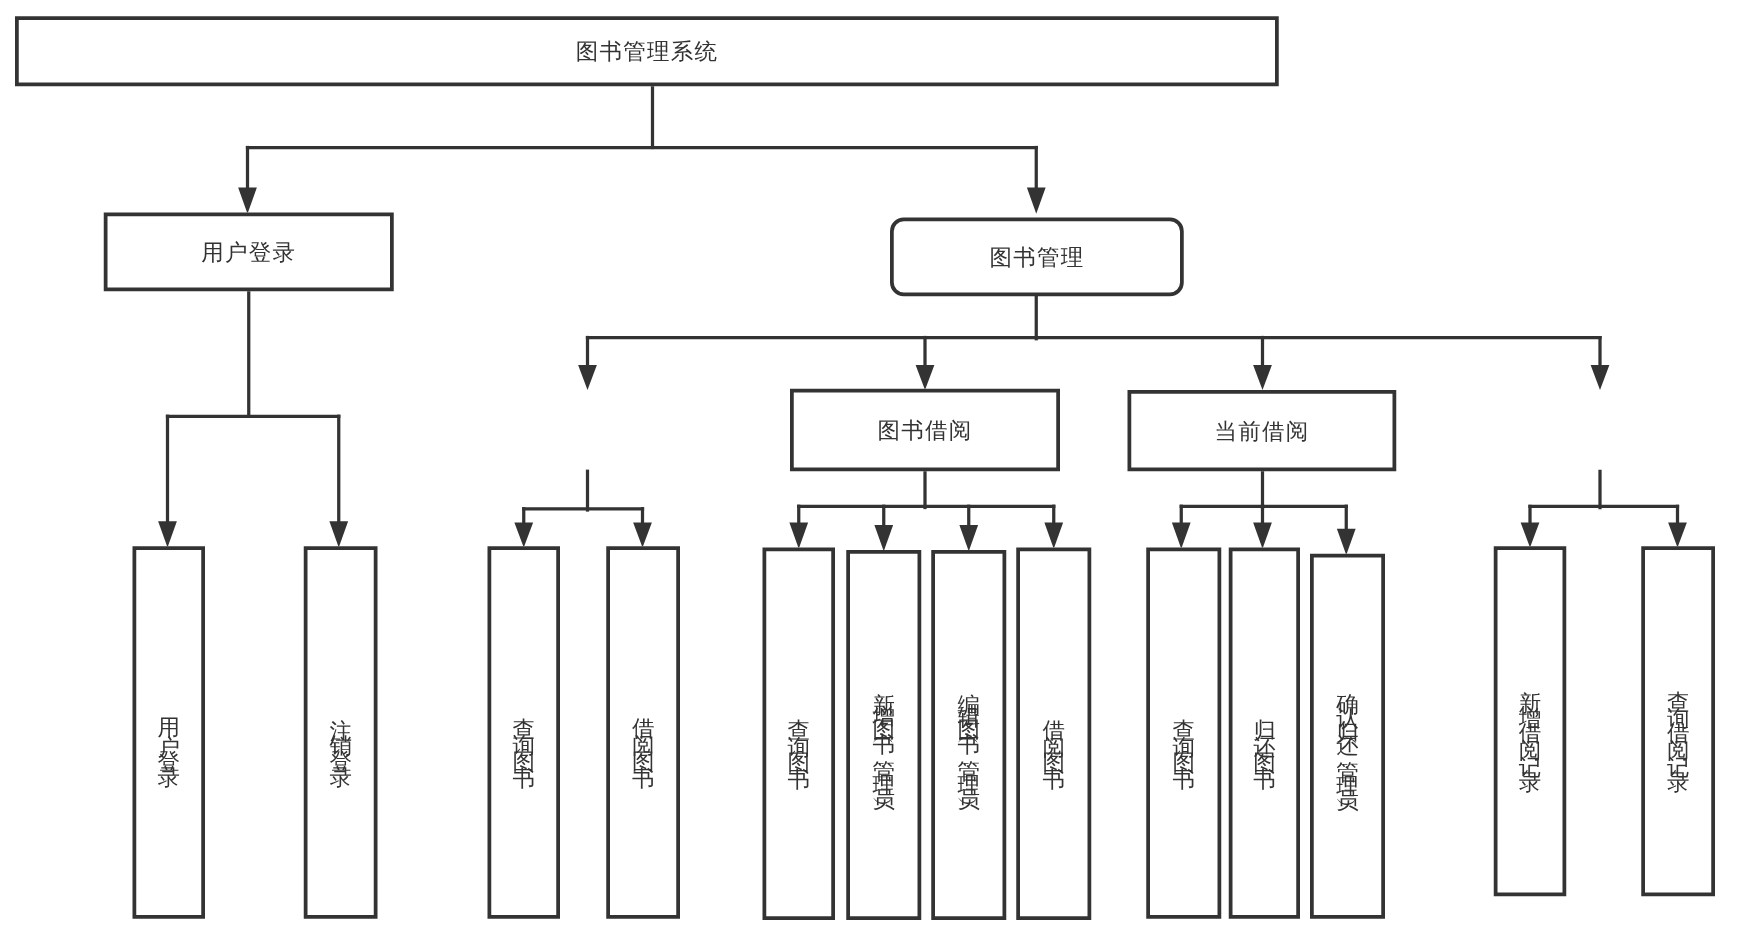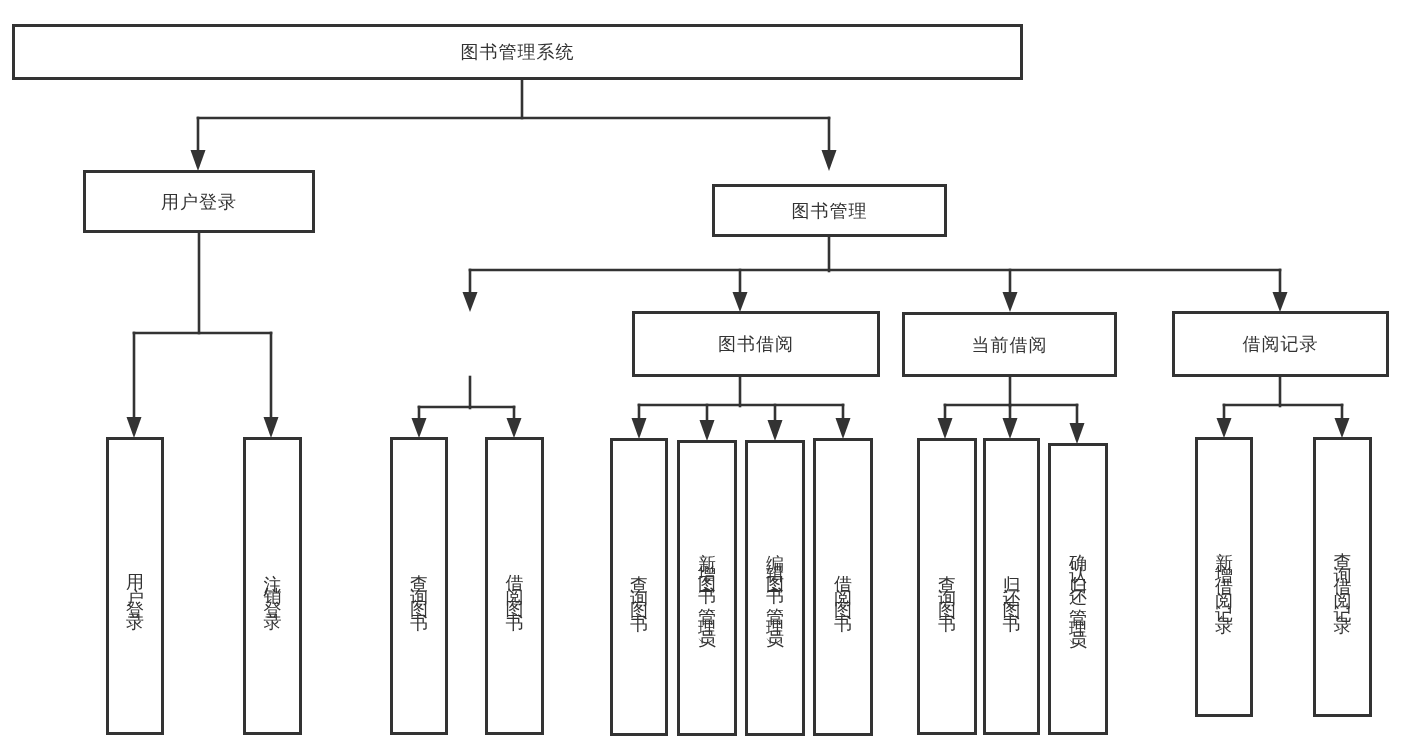--- a/index.html
+++ b/index.html
@@ -117,28 +117,27 @@
     <polygon points="1069.5,423 1084.5,423 1077,444"></polygon>
 
     <line x1="1280" y1="377" x2="1280" y2="406"></line>
     <line x1="1224" y1="405" x2="1342" y2="405"></line>
     <line x1="1224" y1="405" x2="1224" y2="422"></line>
     <polygon points="1216.5,418 1231.5,418 1224,438"></polygon>
     <line x1="1342" y1="405" x2="1342" y2="422"></line>
     <polygon points="1334.5,418 1349.5,418 1342,438"></polygon>
   </svg>
 
-  <div class="node" style="left:12px;top:24px;width:1011px;height:56px;">图书管理系统</div>
+  <div class="node" style="left:12px;top:13px;width:1011px;height:56px;">图书管理系统</div>
 
   <div class="node" style="left:83px;top:170px;width:232px;height:63px;">用户登录</div>
-  <div class="node" style="left:712px;top:184px;width:235px;height:53px;">图书管理</div>
+  <div class="node" style="left:712px;top:174px;width:235px;height:63px;border-radius:11px;">图书管理</div>
 
-  <div class="node" style="left:632px;top:311px;width:248px;height:66px;">图书借阅</div>
+  <div class="node" style="left:632px;top:311px;width:216px;height:66px;">图书借阅</div>
   <div class="node" style="left:902px;top:312px;width:215px;height:65px;">当前借阅</div>
-  <div class="node" style="left:1172px;top:311px;width:217px;height:66px;">借阅记录</div>
 
   <div class="vnode" style="left:106px;top:437px;width:58px;height:298px;">
     <span>用户登录</span>
   </div>
   <div class="vnode" style="left:243px;top:437px;width:59px;height:298px;">
     <span>注销登录</span>
   </div>
 
   <div class="vnode" style="left:390px;top:437px;width:58px;height:298px;">
     <span>查询图书</span>

